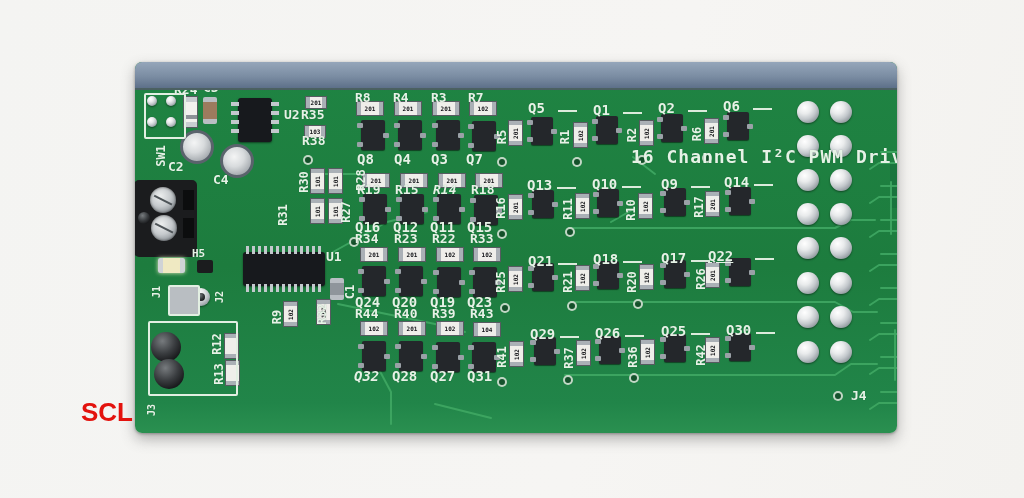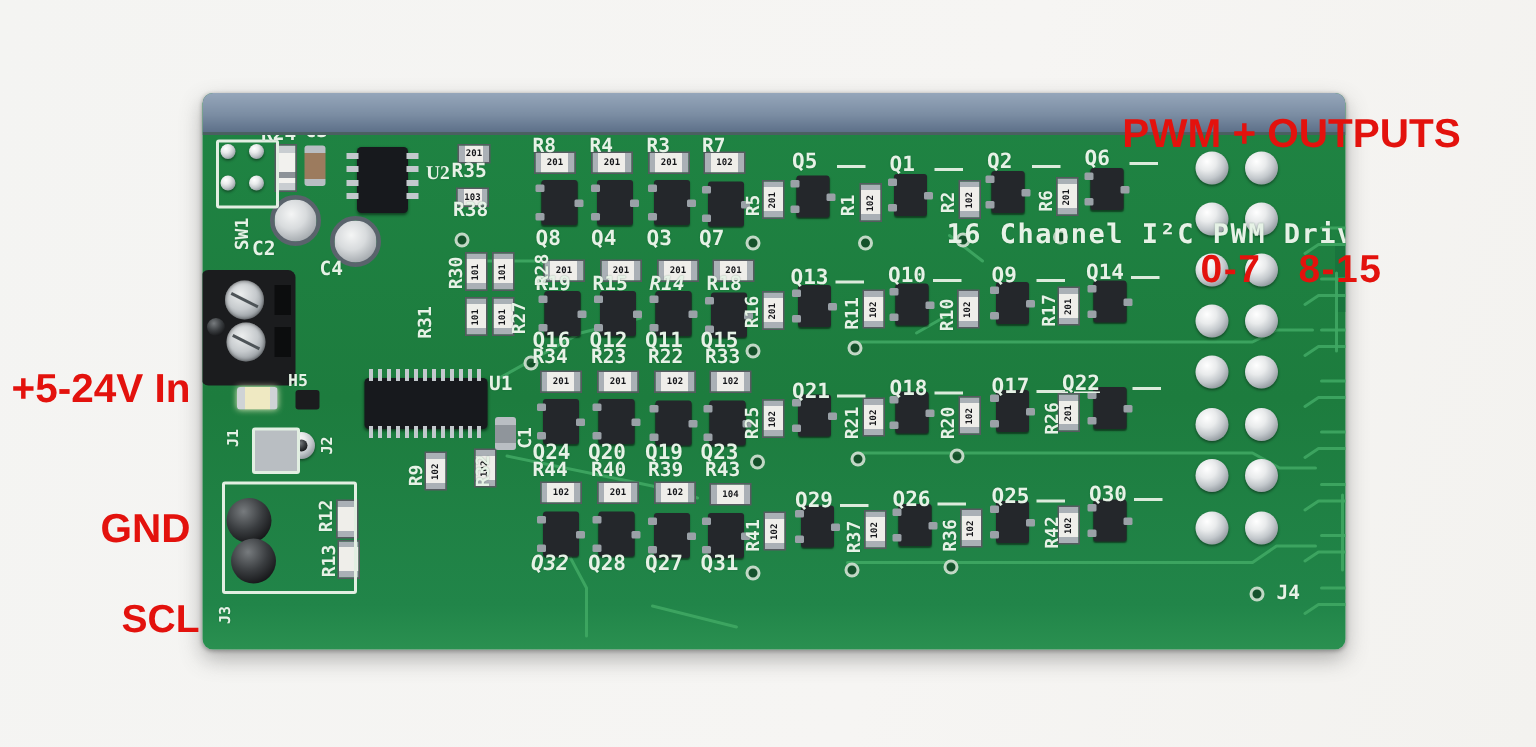--- a/index.html
+++ b/index.html
@@ -63,29 +63,21 @@
   .capbrown{position:absolute;z-index:3;border-radius:2px;
        background:linear-gradient(180deg,#b9bec3 0 5px,#9c7b5e 5px calc(100% - 5px),#b9bec3 calc(100% - 5px));}
   .capgray{position:absolute;z-index:3;border-radius:2px;
        background:linear-gradient(180deg,#b9bec3 0 5px,#8f959b 5px calc(100% - 5px),#b9bec3 calc(100% - 5px));}
 </style>
 </head>
 <body>
 
 <div id="stage">
 
-  <div class="anno" id="anno-pwm">
-    <div>PWM + OUTPUTS</div>
-    <div class="l2">0-7   8-15</div>
-  </div>
-
-  <div class="anno" id="anno-power">
-    <div>+5-24V In</div>
-    <div>GND</div>
-  </div>
+
 
   <div class="anno" id="anno-i2c">
     <div>SCL</div>
   </div>
 
   <div id="board">
     <svg id="trace-svg" width="1024" height="498" viewBox="0 0 1024 498">
         <rect x="755" y="100" width="42" height="46" fill="#15693a" opacity="0.45"></rect>
         <rect x="300" y="392" width="420" height="28" fill="#1a7038" opacity="0.4"></rect>
         <polyline points="808,112 788,112 773,101 744,101 735,107" fill="none" stroke="#3fa763" stroke-width="2" stroke-linejoin="round" stroke-linecap="round" opacity="0.9"></polyline>
@@ -116,21 +108,21 @@
         <polyline points="756,120 756,172" fill="none" stroke="#3fa763" stroke-width="2" stroke-linejoin="round" stroke-linecap="round" opacity="0.9"></polyline>
         <polyline points="770,196 770,246" fill="none" stroke="#3fa763" stroke-width="2" stroke-linejoin="round" stroke-linecap="round" opacity="0.9"></polyline>
         <polyline points="760,268 760,318" fill="none" stroke="#3fa763" stroke-width="2" stroke-linejoin="round" stroke-linecap="round" opacity="0.9"></polyline>
         <polyline points="498,95 520,112" fill="none" stroke="#3fa763" stroke-width="2" stroke-linejoin="round" stroke-linecap="round" opacity="0.9"></polyline>
         <polyline points="476,160 497,148" fill="none" stroke="#3fa763" stroke-width="2" stroke-linejoin="round" stroke-linecap="round" opacity="0.9"></polyline>
       </svg>
     <div id="board-band"></div>
     <div id="board-gen">
         <div class="silk" style="left: 39px; top: 20px; font-size: 13px;">R24</div>
         <div class="silk" style="left: 68px; top: 18px; font-size: 13px;">C3</div>
-        <div class="silk" style="left: 149px; top: 45px; font-size: 13px; font-family: Liberation Serif, serif;">U2</div>
+        <div class="silk" style="left: 149px; top: 45px; font-size: 13px;">U2</div>
         <div class="silk" style="left: 166px; top: 45px; font-size: 13px;">R35</div>
         <div class="silk" style="left: 167px; top: 71px; font-size: 13px;">R38</div>
         <div class="silk" style="left: 33px; top: 97px; font-size: 13px;">C2</div>
         <div class="silk" style="left: 78px; top: 110px; font-size: 13px;">C4</div>
         <div class="silk" style="left: 57px; top: 185px; font-size: 11px;">H5</div>
         <div class="silk" style="left: 191px; top: 187px; font-size: 13px;">U1</div>
         <div class="silk" style="left: 716px; top: 326px; font-size: 13px;">J4</div>
         <div class="silk" style="left: 220px; top: 28px; font-size: 13px;">R8</div>
         <div class="silk" style="left: 258px; top: 28px; font-size: 13px;">R4</div>
         <div class="silk" style="left: 296px; top: 28px; font-size: 13px;">R3</div>

